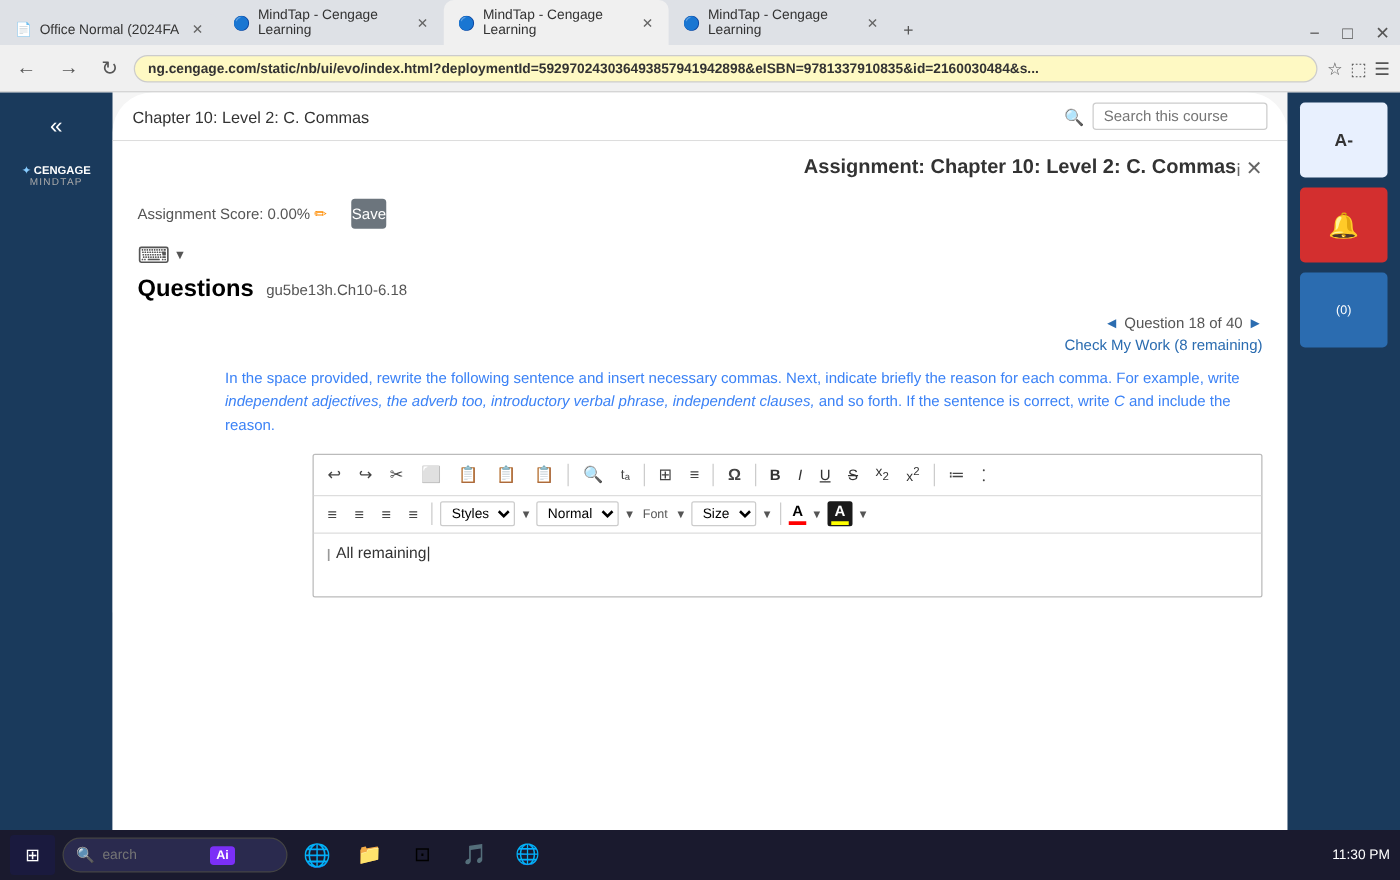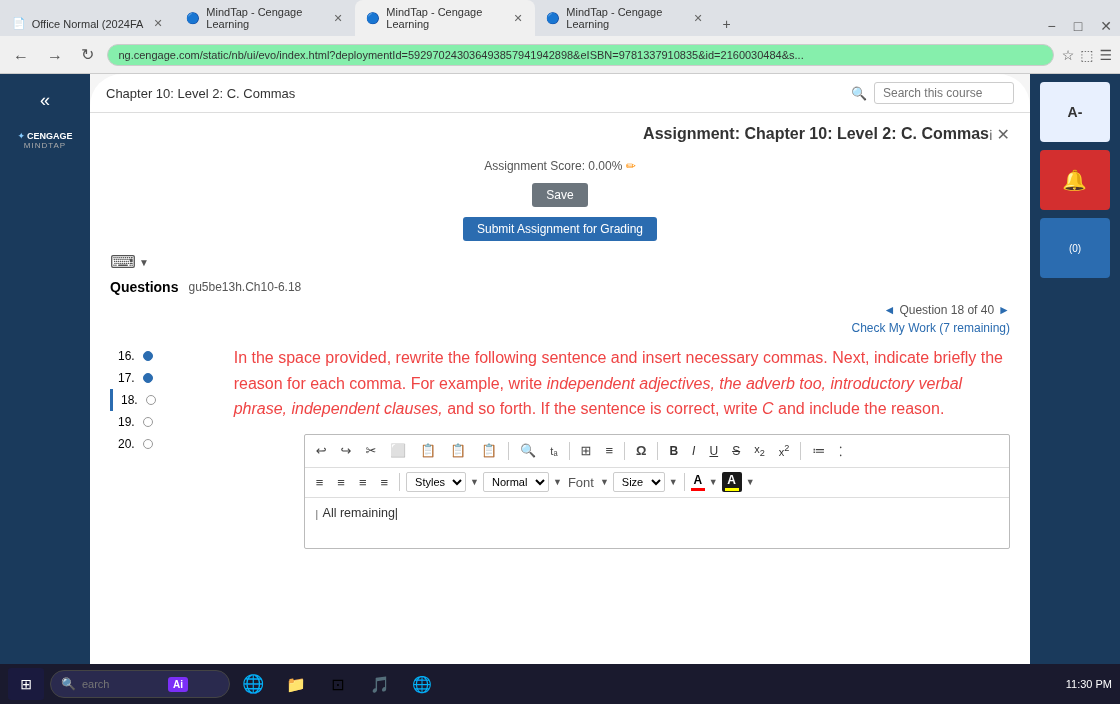--- a/index.html
+++ b/index.html
@@ -8,21 +8,21 @@
     
     .browser-chrome { background: #dee1e6; width: 100%; }
     .tab-bar { display: flex; align-items: flex-end; padding: 6px 0 0 0; background: #dee1e6; height: 36px; }
     .tab { display: flex; align-items: center; padding: 6px 12px; font-size: 11px; background: #dee1e6; border-radius: 8px 8px 0 0; cursor: pointer; max-width: 180px; gap: 6px; color: #333; }
     .tab.active { background: #f0f0f0; }
     .tab .tab-close { font-size: 11px; color: #666; cursor: pointer; margin-left: 4px; }
     .new-tab-btn { padding: 4px 8px; font-size: 14px; color: #555; cursor: pointer; }
 
     .address-bar { display: flex; align-items: center; background: #f0f0f0; padding: 4px 8px; gap: 8px; height: 38px; border-bottom: 1px solid #ccc; }
     .nav-btn { background: none; border: none; font-size: 16px; cursor: pointer; color: #555; padding: 2px 5px; }
-    .address-input { flex: 1; padding: 4px 10px; border-radius: 16px; border: 1px solid #ccc; background: #86efac; font-size: 11px; color: #333; }
+    .address-input { flex: 1; padding: 4px 10px; border-radius: 16px; border: 1px solid #ccc; background: #fef9c3; font-size: 11px; color: #333; font-weight: bold; }
     .browser-actions { display: flex; gap: 6px; align-items: center; color: #555; font-size: 16px; }
 
     
     .page { display: flex; height: calc(704px - 74px); background: #f5f5f5; }
 
     
     .sidebar { width: 90px; background: #1a3a5c; display: flex; flex-direction: column; align-items: center; padding: 10px 0; gap: 6px; }
     .sidebar-collapse { background: none; border: none; color: white; font-size: 18px; cursor: pointer; padding: 6px; margin-bottom: 4px; }
     .sidebar-logo { color: white; font-size: 11px; text-align: center; padding: 4px; }
 
@@ -30,50 +30,50 @@
     .main-content { flex: 1; display: flex; flex-direction: column; overflow: hidden; border-radius: 32px; }
     .breadcrumb-bar { background: white; padding: 8px 16px; border-bottom: 1px solid #ddd; display: flex; justify-content: space-between; align-items: center; }
     .breadcrumb-text { font-size: 13px; color: #333; }
     .search-area { display: flex; align-items: center; gap: 6px; font-size: 12px; color: #555; }
     .search-area input { border: 1px solid #ccc; padding: 3px 8px; border-radius: 3px; font-size: 12px; width: 140px; }
 
     
     .assignment-container { flex: 1; background: white; margin: 0; padding: 0; overflow-y: auto; }
     .assignment-title { font-size: 16px; font-weight: bold; color: #333; margin-bottom: 8px; }
     .score-edit { color: #ff8c00; cursor: pointer; }
-    .btn-save { background: #6c757d; color: white; border: none; padding: 5px 14px; border-radius: 3px; cursor: pointer; font-size: 12px; }
+    .btn-save { background: #6c757d; color: white; border: none; padding: 5px 0; border-radius: 3px; cursor: pointer; font-size: 12px; }
     .btn-submit { background: #2b6cb0; color: white; border: none; padding: 5px 14px; border-radius: 3px; cursor: pointer; font-size: 12px; }
     .questions-row { display: flex; align-items: center; gap: 10px; margin-bottom: 8px; }
-    .questions-label { font-weight: bold; font-size: 14px; }
+    .questions-label { font-weight: bold; font-size: 19px; }
     .question-id { font-size: 12px; color: #555; }
     .question-nav { display: flex; justify-content: flex-end; align-items: center; gap: 4px; font-size: 12px; color: #555; margin-bottom: 4px; }
     .nav-arrow { cursor: pointer; color: #2b6cb0; }
 
     .check-my-work { text-align: right; font-size: 12px; margin-bottom: 10px; }
     .check-link { color: #2b6cb0; cursor: pointer; }
 
     .question-list { display: flex; flex-direction: column; gap: 0; width: 60px; float: left; }
     .q-item { display: flex; align-items: center; gap: 8px; padding: 4px 8px; font-size: 12px; }
     .q-dot { width: 10px; height: 10px; border-radius: 50%; border: 1px solid #999; display: inline-block; }
     .q-dot.filled { background: #2b6cb0; border-color: #2b6cb0; }
     .q-item.active { border-left: 3px solid #2b6cb0; }
 
     .question-content { margin-left: 70px; }
-    .question-text { font-size: 16px; line-height: 1.6; color: #ef4444; margin-bottom: 12px; }
+    .question-text { font-size: 12px; line-height: 1.6; color: #3b82f6; margin-bottom: 12px; }
     .question-text em { font-style: italic; }
     .sentence-text { font-size: 12.5px; color: #333; margin-bottom: 14px; line-height: 1.6; }
 
     
     .editor-container { border: 1px solid #bbb; border-radius: 2px; margin-left: 70px; background: white; }
     .editor-toolbar-top { display: flex; align-items: center; padding: 4px 6px; gap: 4px; border-bottom: 1px solid #ddd; flex-wrap: wrap; }
     .toolbar-btn { background: none; border: none; cursor: pointer; padding: 3px 5px; font-size: 13px; color: #444; border-radius: 2px; }
     .toolbar-separator { width: 1px; height: 18px; background: #ccc; margin: 0 2px; }
     .editor-toolbar-bottom { display: flex; align-items: center; padding: 4px 6px; gap: 4px; border-bottom: 1px solid #ddd; }
     .toolbar-select { padding: 2px 4px; border: 1px solid #ccc; background: white; font-size: 11px; cursor: pointer; border-radius: 2px; }
-    .font-label { font-size: 13px; color: #555; margin: 0 2px; }
+    .font-label { font-size: 10px; color: #555; margin: 0 2px; }
     .text-format-btn { font-size: 12px; padding: 2px 5px; border: none; background: none; cursor: pointer; color: #333; }
     .text-format-btn.bold { font-weight: bold; }
     .text-format-btn.italic { font-style: italic; }
     .text-format-btn.underline { text-decoration: underline; }
     .text-format-btn.strikethrough { text-decoration: line-through; }
     .color-btn { font-size: 12px; display: flex; flex-direction: column; align-items: center; gap: 1px; }
     .color-underline { width: 14px; height: 3px; }
     .editor-area { min-height: 50px; padding: 8px 10px; font-size: 12.5px; color: #333; display: flex; align-items: flex-start; gap: 4px; }
     .cursor-icon { font-size: 14px; color: #999; margin-top: 1px; }
 
@@ -169,27 +169,26 @@
       <div style="padding: 12px 20px; background: white;">
 
         <div style="display:flex; justify-content:flex-end; align-items:flex-start; margin-bottom:8px;">
           <h2 class="assignment-title">Assignment: Chapter 10: Level 2: C. Commas</h2>
           <div style="display:flex;gap:4px;">
             <button class="info-btn">ℹ</button>
             <button class="close-btn">✕</button>
           </div>
         </div>
 
-        <div style="display:flex; justify-content:flex-start; align-items:center; gap:10px; margin-bottom:10px;flex-direction:column;">
+        <div style="display:flex; justify-content:flex-start; align-items:center; gap:20px; margin-bottom:10px;">
           <span style="font-size:12px;color:#555;">
             <span>Assignment Score: 0.00%</span>
             <span class="score-edit">✏</span>
           </span>
           <button class="btn-save">Save</button>
-          <button class="btn-submit">Submit Assignment for Grading</button>
         </div>
 
         <div style="display:flex; gap:8px; align-items:center; margin-bottom:6px;">
           <div style="display:flex;align-items:center;gap:3px;">
             <span style="font-size:18px;color:#555;">⌨</span>
             <span style="font-size:10px;color:#555;">▼</span>
           </div>
         </div>
 
         <div class="questions-row">
@@ -197,47 +196,25 @@
           <span class="question-id">gu5be13h.Ch10-6.18</span>
         </div>
 
         <div class="question-nav">
           <span class="nav-arrow">◄</span>
           <span style="font-size:12px;color:#555;">Question 18 of 40</span>
           <span class="nav-arrow">►</span>
         </div>
 
         <div class="check-my-work">
-          <span class="check-link">Check My Work (7 remaining)</span>
+          <span class="check-link">Check My Work (8 remaining)</span>
         </div>
 
         <div style="display:flex; gap:0;">
 
-          <div class="question-list">
-            <div class="q-item">
-              <span>16.</span>
-              <span class="q-dot filled"></span>
-            </div>
-            <div class="q-item">
-              <span>17.</span>
-              <span class="q-dot filled"></span>
-            </div>
-            <div class="q-item active">
-              <span>18.</span>
-              <span class="q-dot"></span>
-            </div>
-            <div class="q-item">
-              <span>19.</span>
-              <span class="q-dot"></span>
-            </div>
-            <div class="q-item">
-              <span>20.</span>
-              <span class="q-dot"></span>
-            </div>
-          </div>
 
           <div class="question-content">
             <p class="question-text">
               In the space provided, rewrite the following sentence and insert necessary commas. Next, indicate briefly the reason for each comma. For example, write <em>independent adjectives, the adverb too, introductory verbal phrase, independent clauses,</em> and so forth. If the sentence is correct, write <em>C</em> and include the reason.
             </p>
 
             <div class="editor-container">
 
               <div class="editor-toolbar-top">
                 <button class="toolbar-btn">↩</button>

